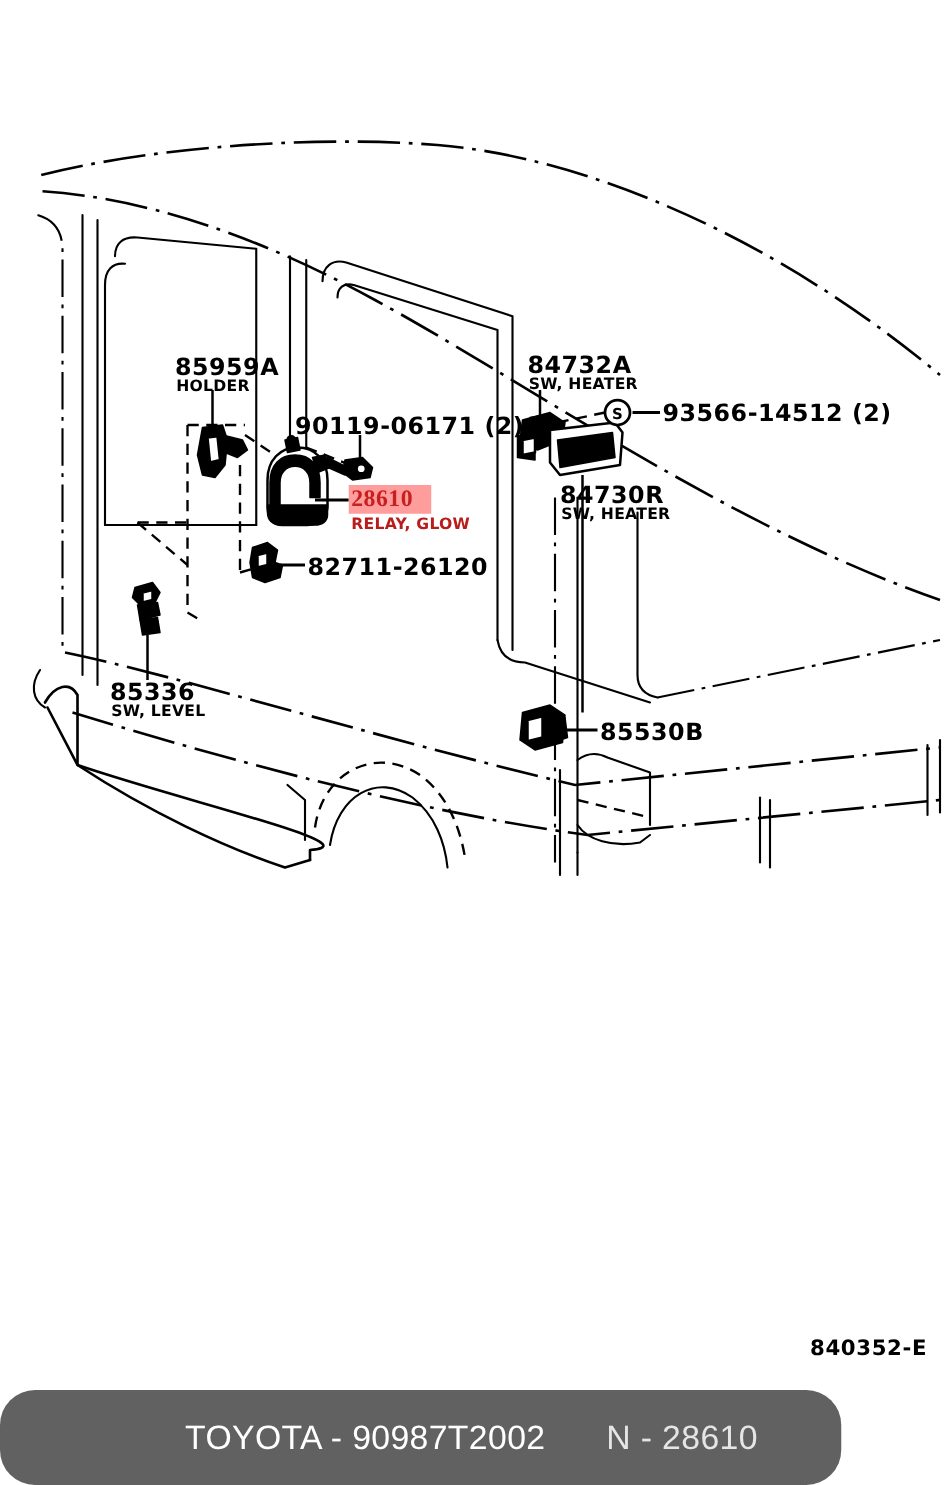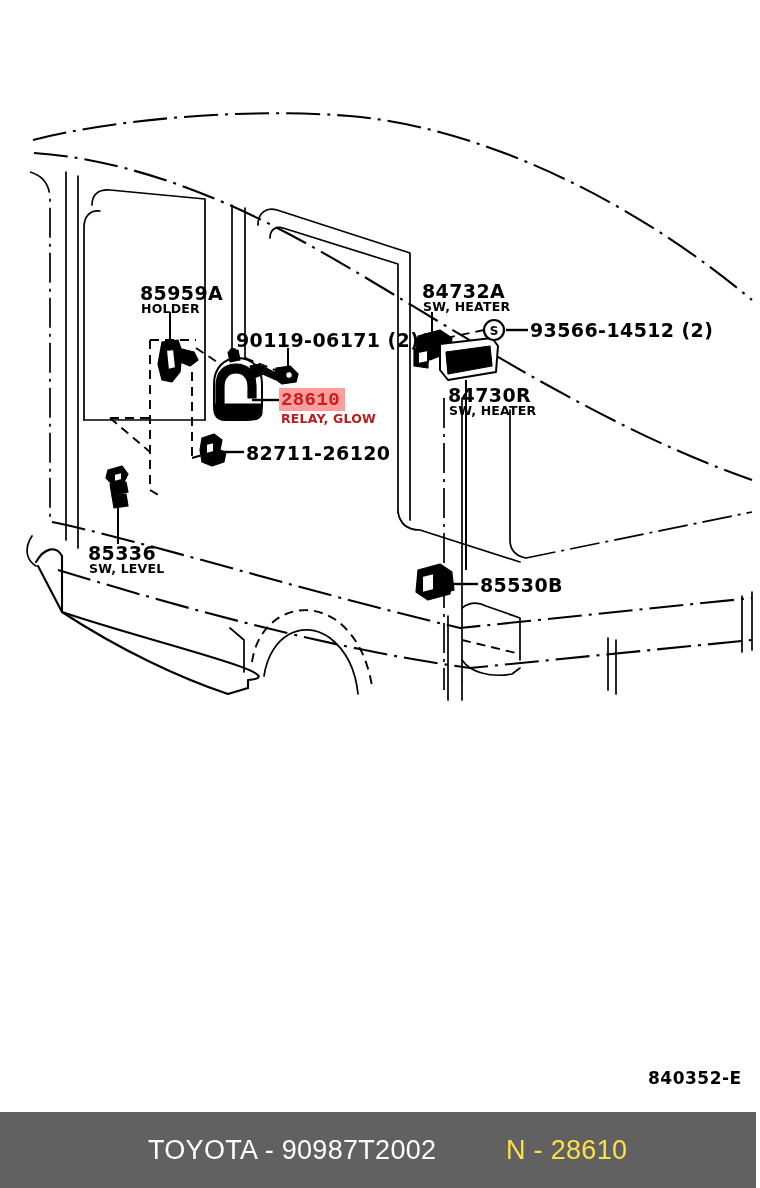--- a/index.html
+++ b/index.html
@@ -116,21 +116,21 @@
     left: 279px;
     top: 388px;
     width: 66px;
     height: 23px;
     background: #ff9d9d;
   }
   #highlight-number {
     position: absolute;
     left: 281px;
     top: 389px;
-    font-family: Liberation Mono, monospace;
+    font-family: Liberation Serif, serif;
     font-weight: bold;
     font-size: 19px;
     color: #c62020;
     letter-spacing: 0.4px;
     line-height: 22px;
   }
   #highlight-sub {
     position: absolute;
     left: 281px;
     top: 411px;
@@ -138,39 +138,40 @@
     font-weight: bold;
     font-size: 12.5px;
     color: #b91c1c;
     letter-spacing: 0.2px;
   }
   
   #footer-bar {
     position: absolute;
     left: 0;
     top: 1112px;
-    width: 756px;
+    width: 673px;
     height: 76px;
     background: #616161;
     display: flex;
     align-items: center;
+    border-radius: 28px;
   }
   #footer-main {
     position: absolute;
     left: 148px;
     color: #ffffff;
     font-family: "Liberation Sans", sans-serif;
     font-size: 27px;
     letter-spacing: 0.3px;
     white-space: nowrap;
   }
   #footer-alt {
     position: absolute;
-    left: 506px;
-    color: #fde047;
+    left: 485px;
+    color: #e5e5e5;
     font-family: "Liberation Sans", sans-serif;
     font-size: 27px;
     letter-spacing: 0.3px;
     white-space: nowrap;
   }
 </style>
 </head>
 <body>
 
 <div id="diagram-stage">

